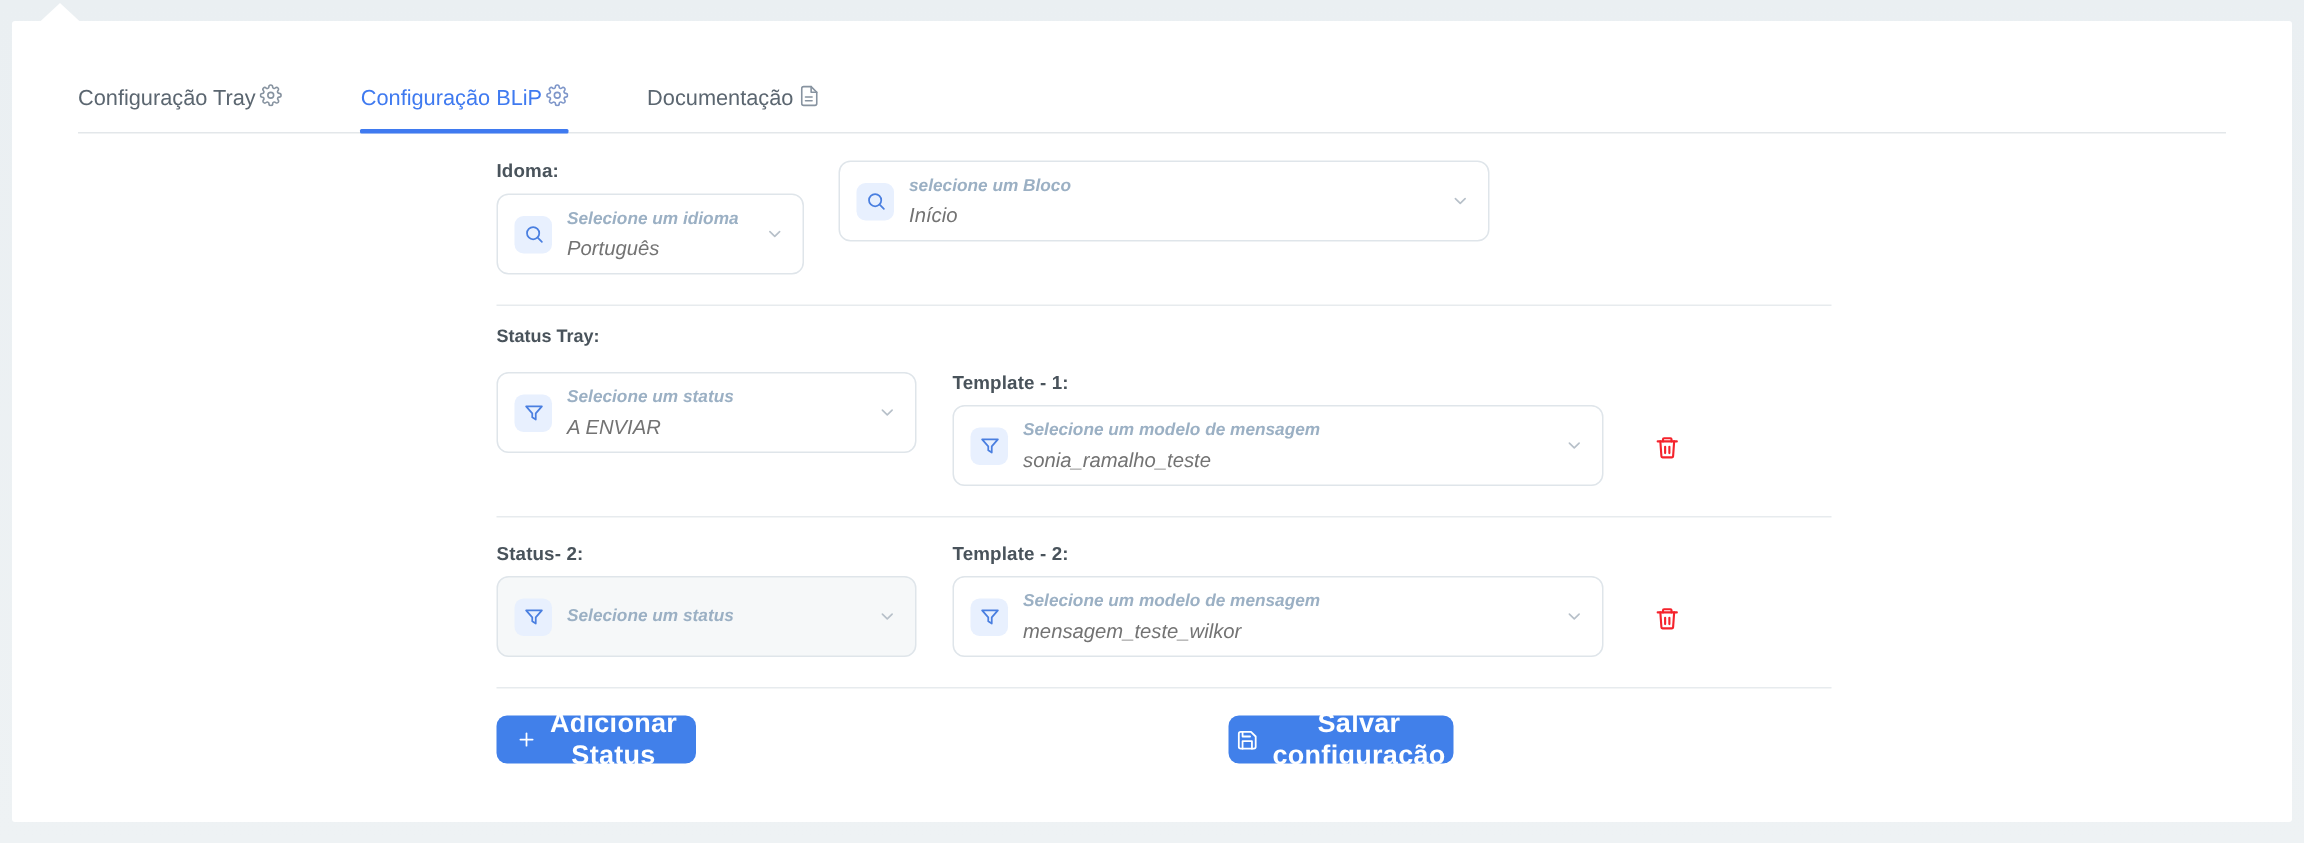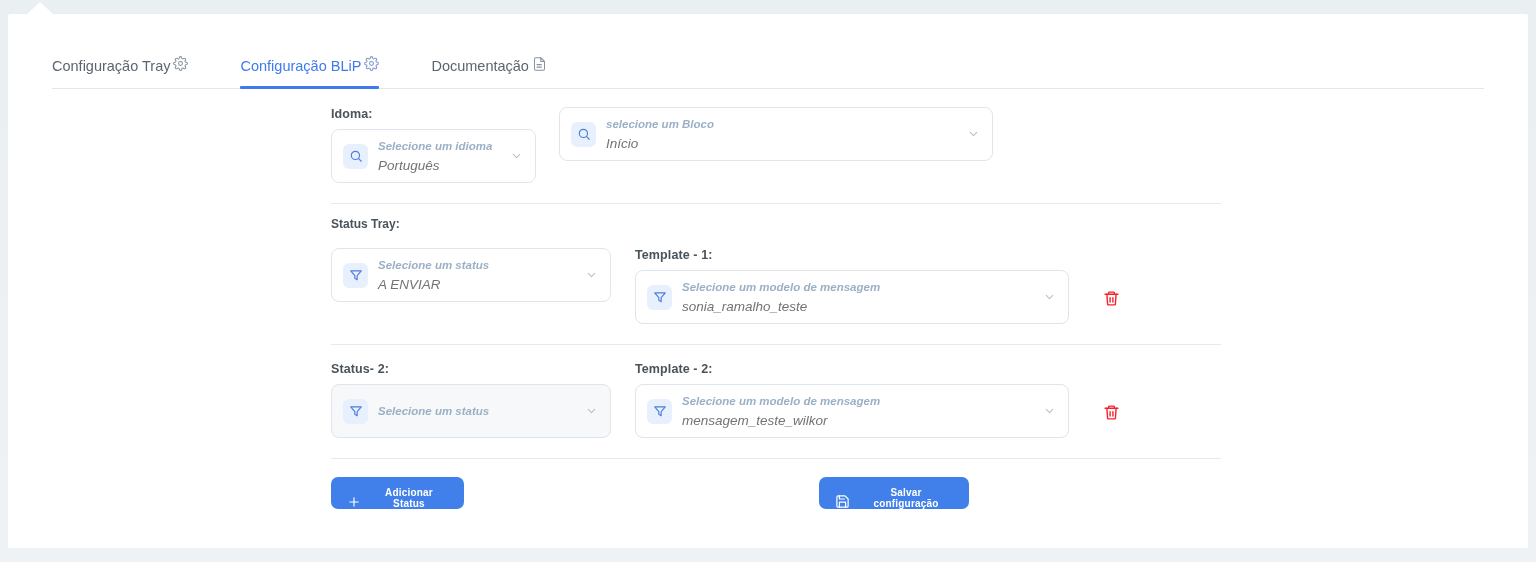--- a/index.html
+++ b/index.html
@@ -197,28 +197,28 @@
   }
 
   
   .btn-row {
     display: flex;
     align-items: center;
     margin-top: 18px;
   }
   .btn {
     display: inline-flex;
-    align-items: flex-end;
+    align-items: center;
     justify-content: center;
     gap: 9px;
     background: #4180ea;
     color: #ffffff;
     border: none;
     border-radius: 7px;
-    font-size: 10px;
+    font-size: 18px;
     font-weight: bold;
     height: 32px;
     padding: 0 16px;
     cursor: pointer;
     font-family: "Liberation Sans", sans-serif;
     letter-spacing: .2px;
   }
   .btn svg { display: block; }
   .btn-add { width: 133px; }
   .btn-save { margin-left: 355px; width: 150px; }

